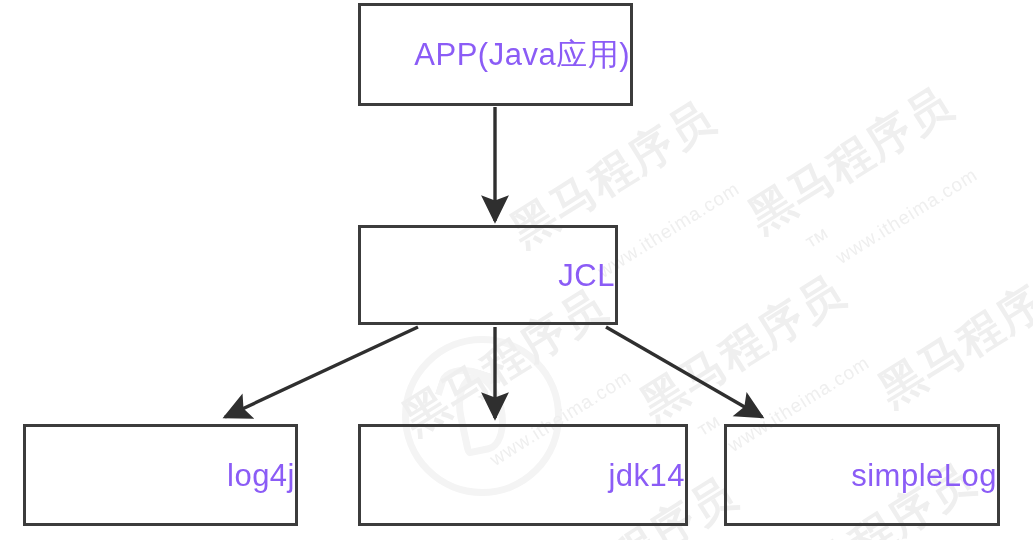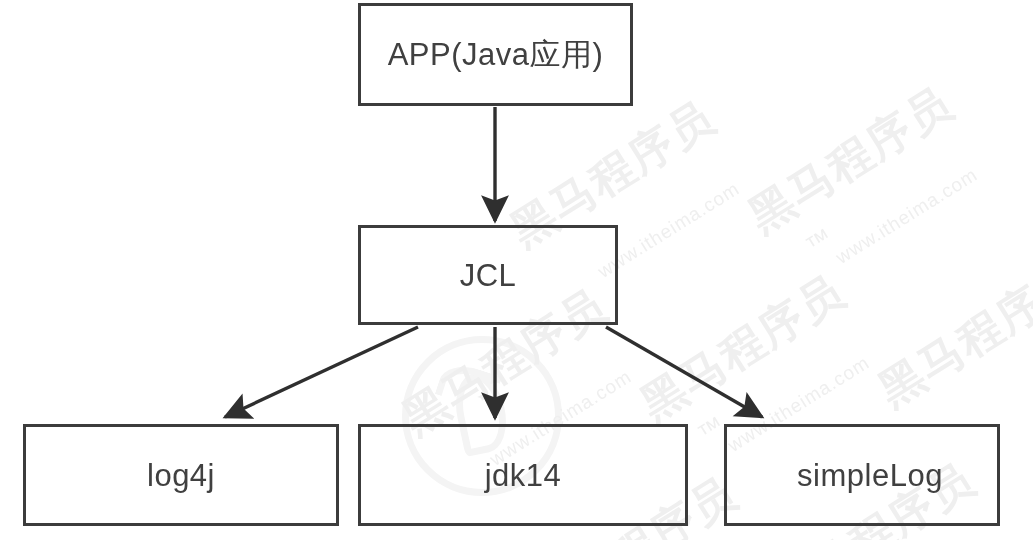--- a/index.html
+++ b/index.html
@@ -81,22 +81,22 @@
     height: 540px;
     z-index: 2;
   }
   .node {
     position: absolute;
     box-sizing: border-box;
     background: transparent;
     border: 3px solid #3c3c3c;
     display: flex;
     align-items: center;
-    justify-content: center;
-    color: #404040;
+    justify-content: flex-end;
+    color: #8b5cf6;
     font-size: 31px;
     font-family: "Liberation Sans", "DejaVu Sans", sans-serif;
     line-height: 1;
     letter-spacing: 0.5px;
   }
   .node-label {
     display: block;
   }
   .edge-svg {
     position: absolute;
@@ -153,21 +153,21 @@
     </svg>
 
     <div class="node" style="left:358px; top:3px; width:275px; height:103px;">
       <span class="node-label">APP(Java应用)</span>
     </div>
 
     <div class="node" style="left:358px; top:225px; width:260px; height:100px;">
       <span class="node-label">JCL</span>
     </div>
 
-    <div class="node" style="left:23px; top:424px; width:316px; height:102px;">
+    <div class="node" style="left:23px; top:424px; width:275px; height:102px;">
       <span class="node-label">log4j</span>
     </div>
 
     <div class="node" style="left:358px; top:424px; width:330px; height:102px;">
       <span class="node-label">jdk14</span>
     </div>
 
     <div class="node" style="left:724px; top:424px; width:276px; height:102px;padding-left:16px;">
       <span class="node-label">simpleLog</span>
     </div>

